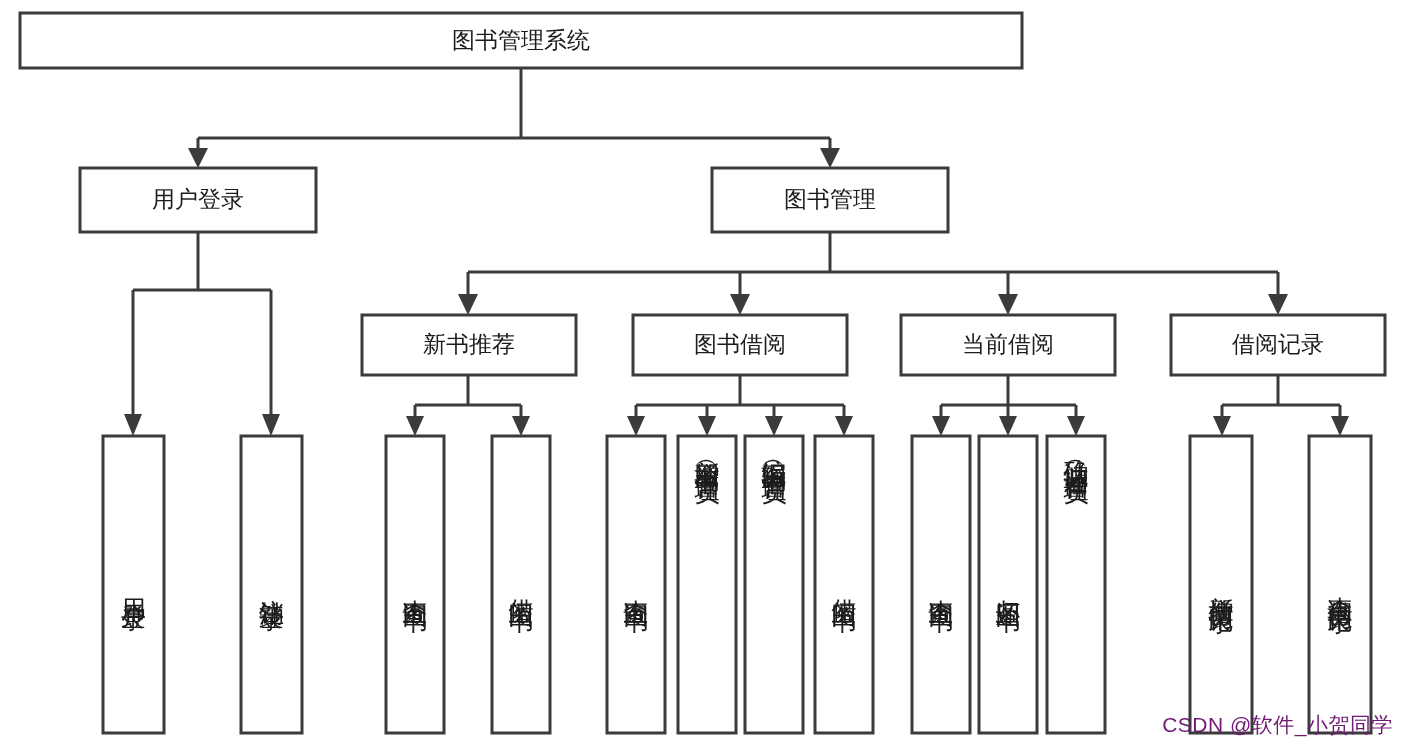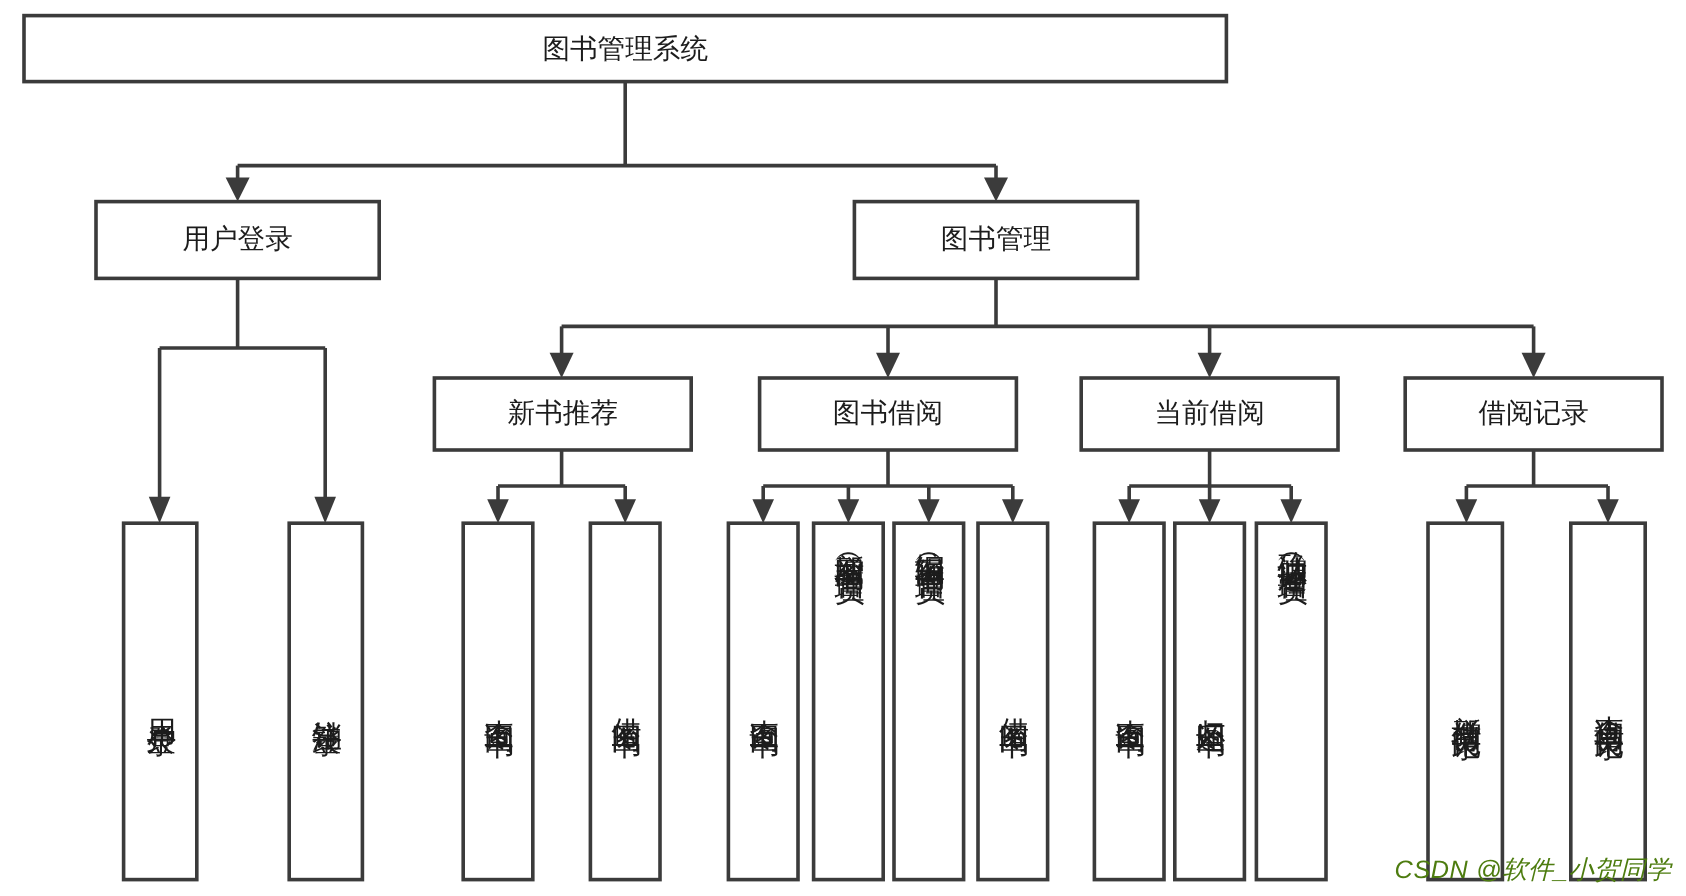--- a/index.html
+++ b/index.html
@@ -61,24 +61,23 @@
     letter-spacing: 3px;
     color: #1c1c1c;
     white-space: nowrap;
   }
   .watermark {
     position: absolute;
     right: 12px;
     bottom: 8px;
     font-family: "Liberation Sans", "DejaVu Sans", sans-serif;
     font-size: 21px;
-    color: #4d7c0f;
+    color: #701a75;
     letter-spacing: 0.5px;
     user-select: none;
-    font-style: italic;
   }
 </style>
 </head>
 <body>
 
 <div id="diagram-root">
 
   <svg class="flow" viewBox="0 0 1405 747" xmlns="http://www.w3.org/2000/svg">
 
     <g>

